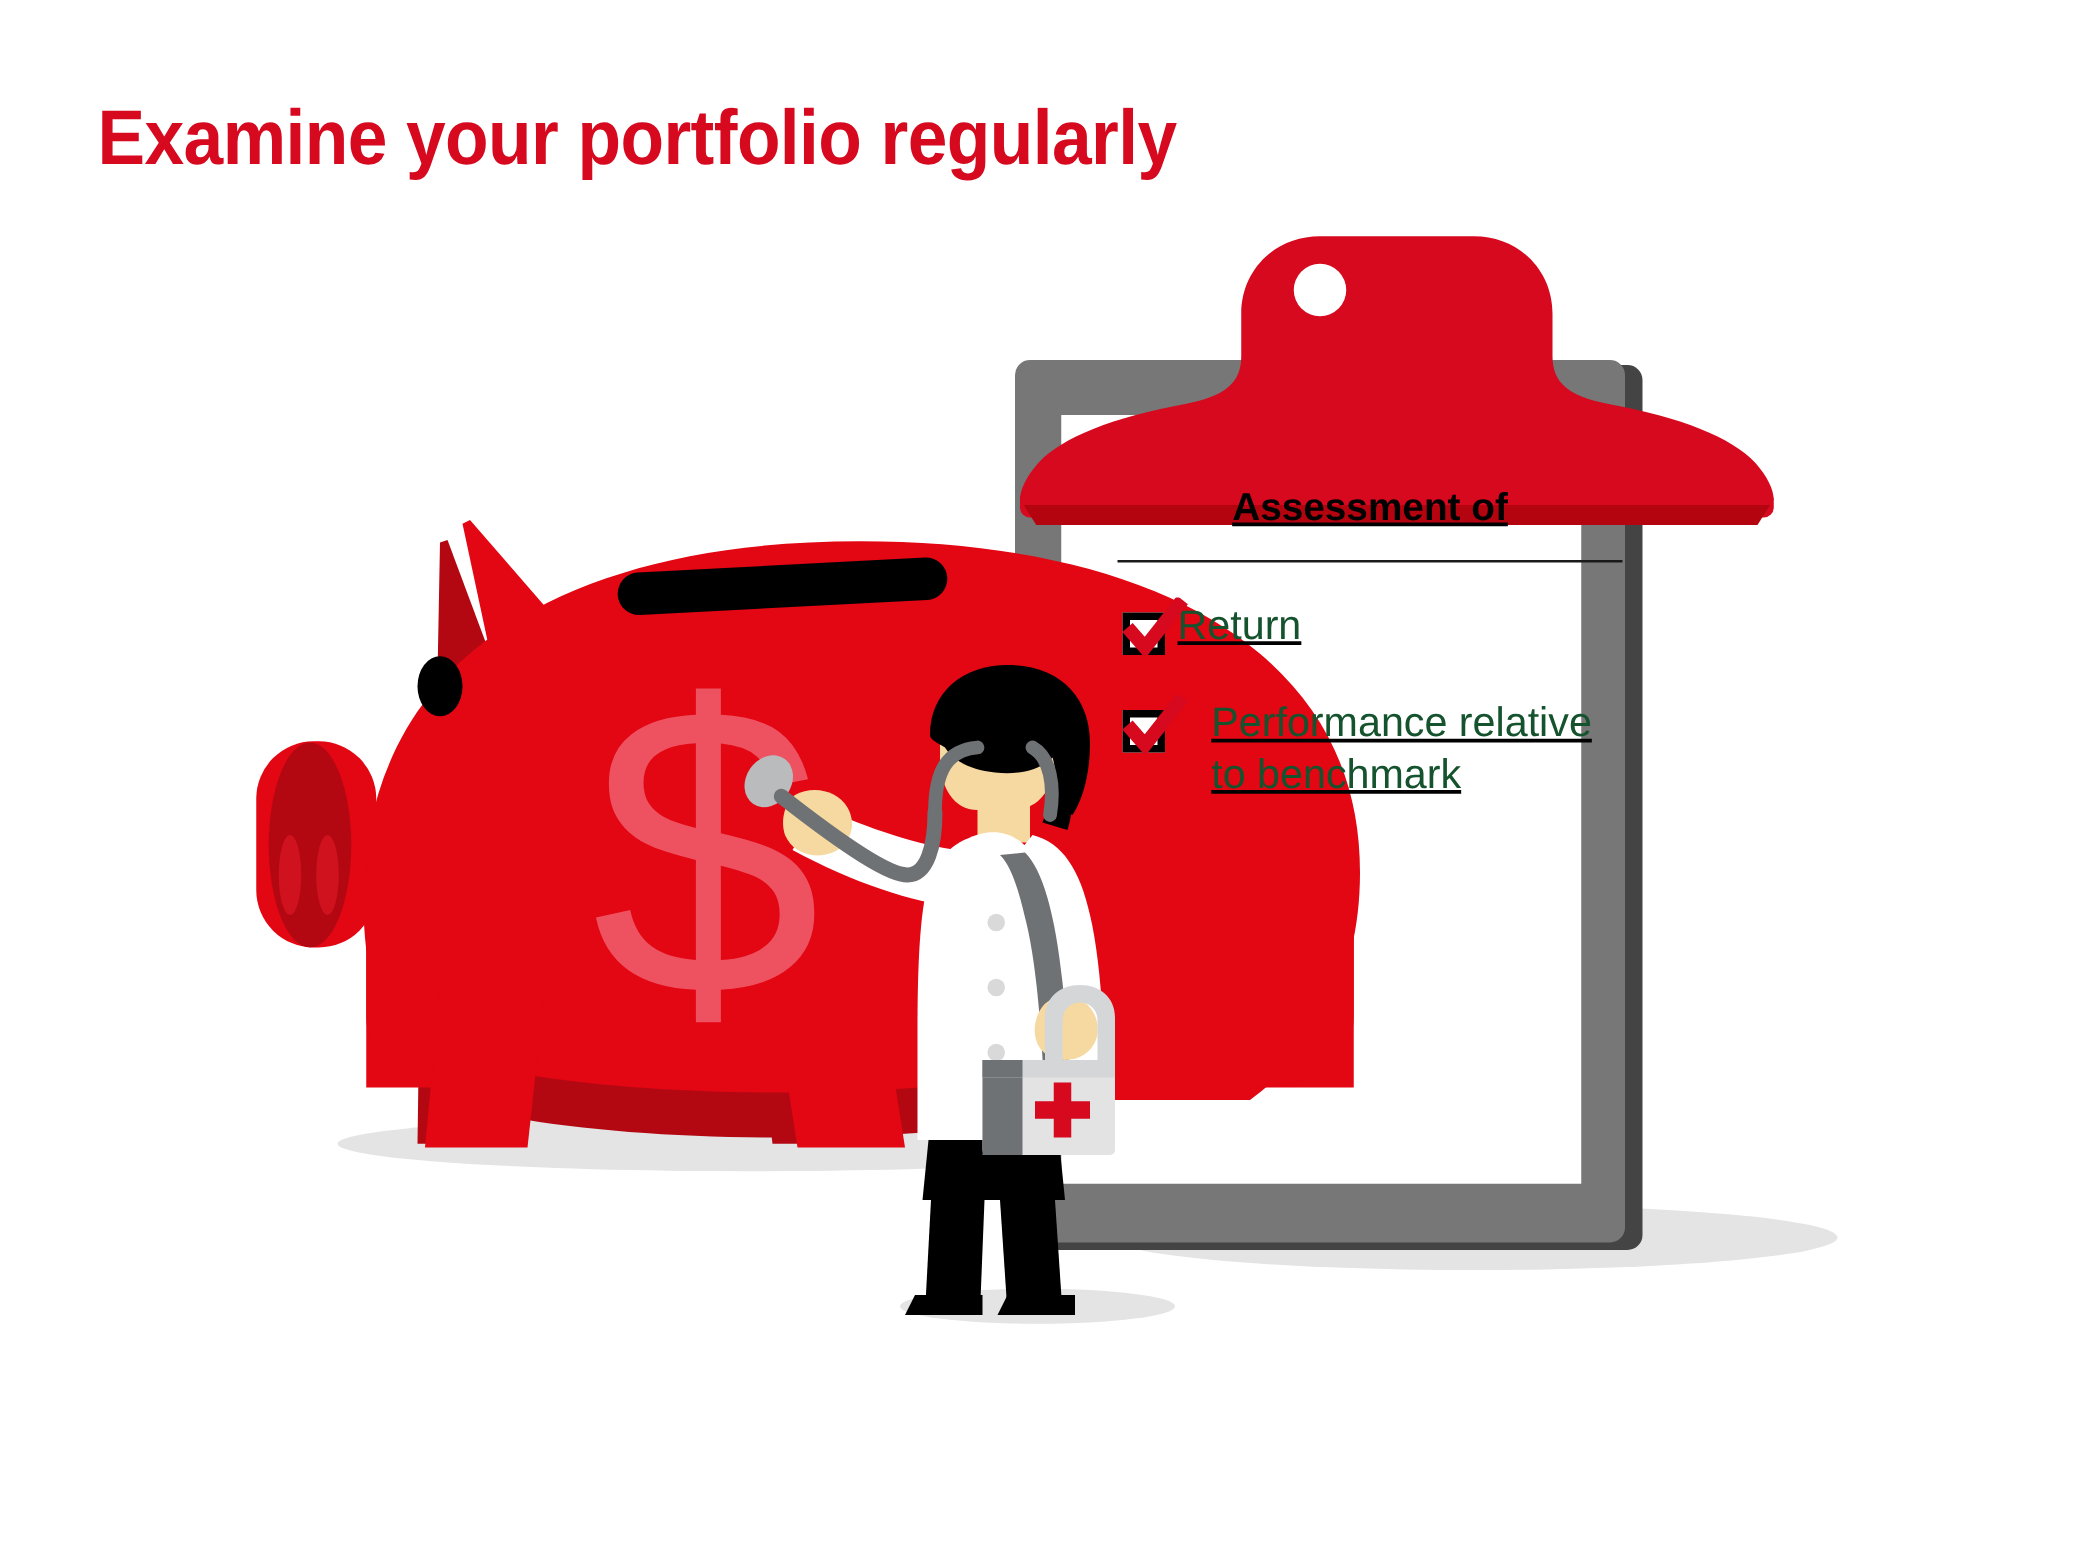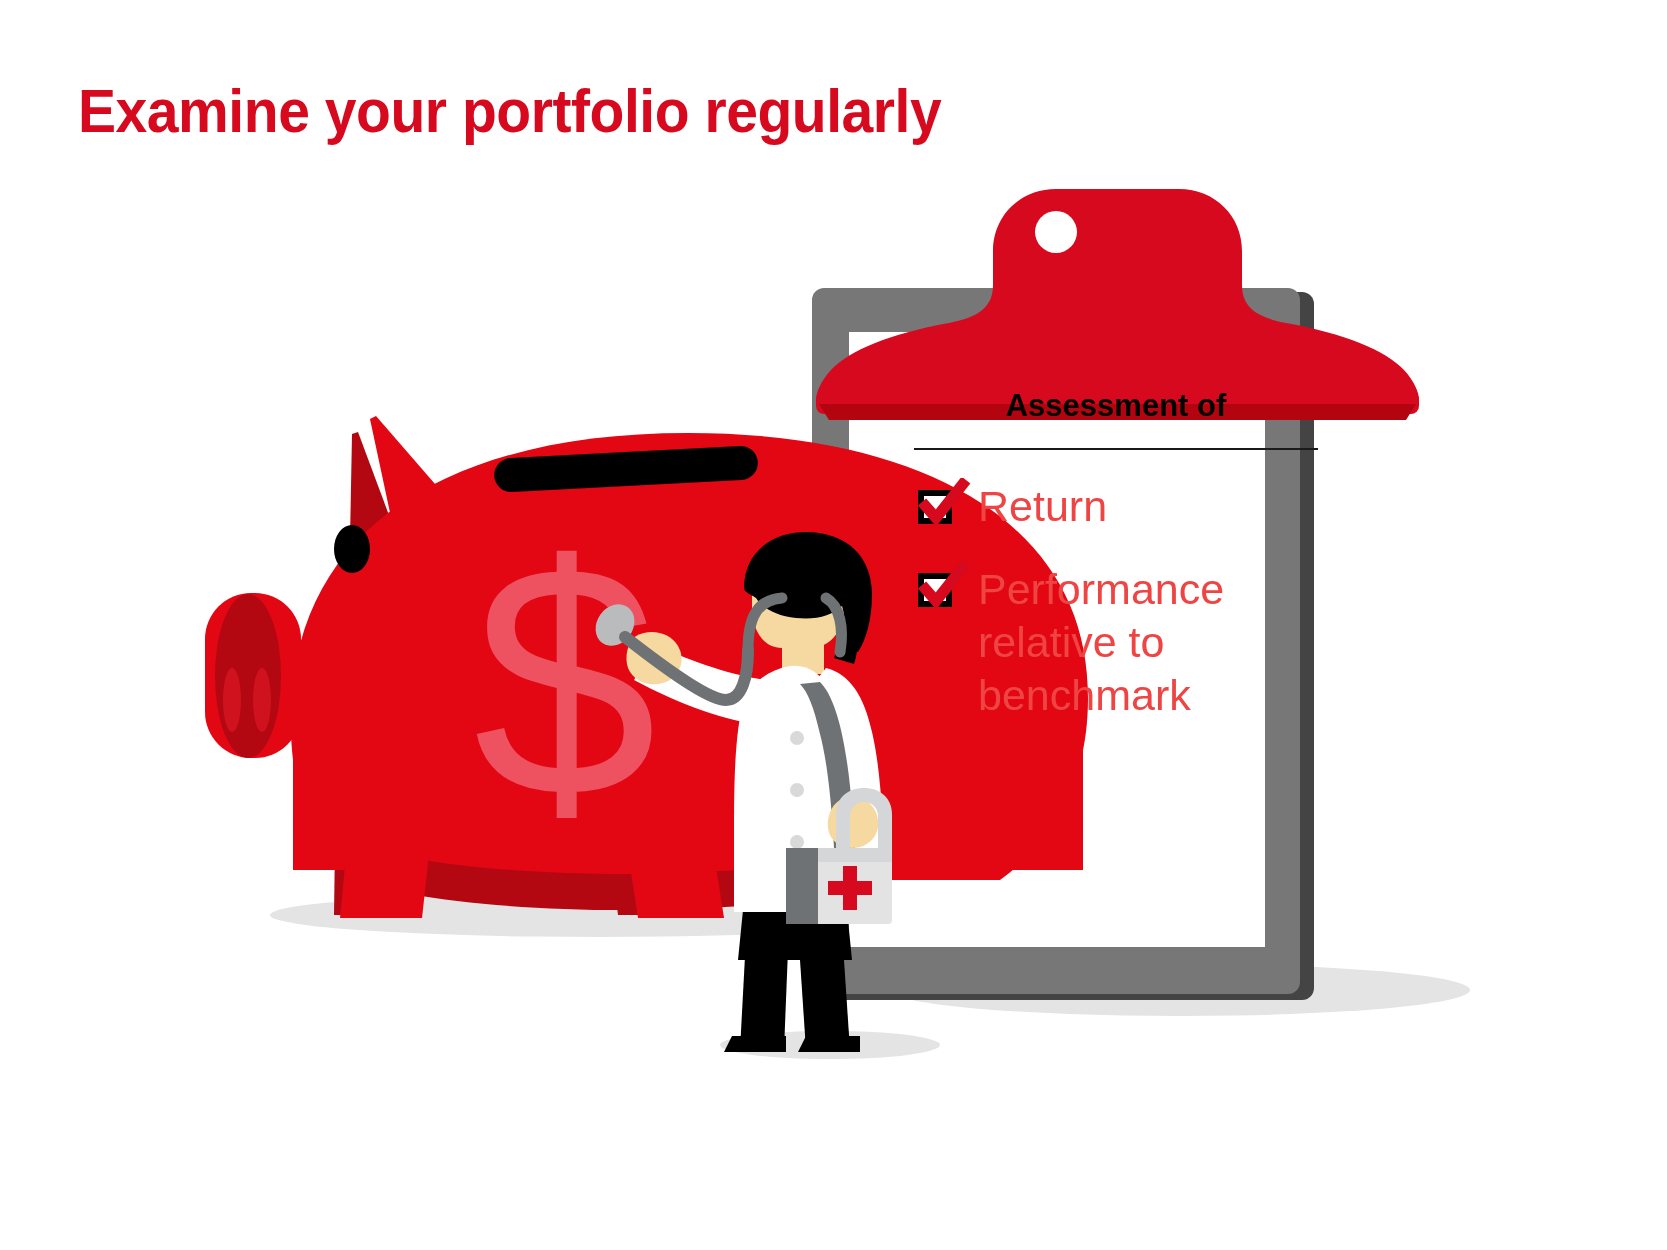--- a/index.html
+++ b/index.html
@@ -39,24 +39,25 @@
     width: 1667px;
     height: 1250px;
   }
   #illustration svg {
     display: block;
   }
 
   
   #clipboard-content {
     position: absolute;
-    left: 906px;
+    left: 886px;
     top: 385px;
     width: 420px;
     height: 520px;
+    text-decoration: underline;
   }
   #clipboard-heading {
     text-align: center;
     font-family: "Liberation Sans", sans-serif;
     font-weight: bold;
     font-size: 31px;
     line-height: 1.33;
     color: #000000;
     padding: 0 6px;
   }
@@ -67,21 +68,21 @@
   }
   #checklist {
     margin-top: 30px;
     padding-left: 10px;
   }
   .check-row {
     display: flex;
     align-items: flex-start;
     margin-bottom: 30px;
   }
-  .check-row.tight { margin-bottom: 24px; }
+  .check-row.tight { margin-bottom: 24px; gap: 27px; }
   .checkbox-wrap {
     position: relative;
     width: 46px;
     height: 44px;
     flex: 0 0 46px;
     margin-top: 4px;
   }
   .checkbox-box {
     position: absolute;
     left: 2px;
@@ -95,24 +96,23 @@
   .checkbox-tick {
     position: absolute;
     left: 0px;
     top: -6px;
     width: 56px;
     height: 52px;
     pointer-events: none;
   }
   .check-label {
     font-family: "Liberation Sans", sans-serif;
-    font-size: 43px;
+    font-size: 33px;
     line-height: 1.23;
-    color: #ef4444;
-    margin-left: 16px;
+    color: #14532d;
     max-width: 345px;
   }
 </style>
 </head>
 <body>
 
 <div id="slide-title">Examine your portfolio regularly</div>
 
 <div id="illustration">
 <svg width="1667" height="1250" viewBox="0 0 1667 1250" xmlns="http://www.w3.org/2000/svg">

